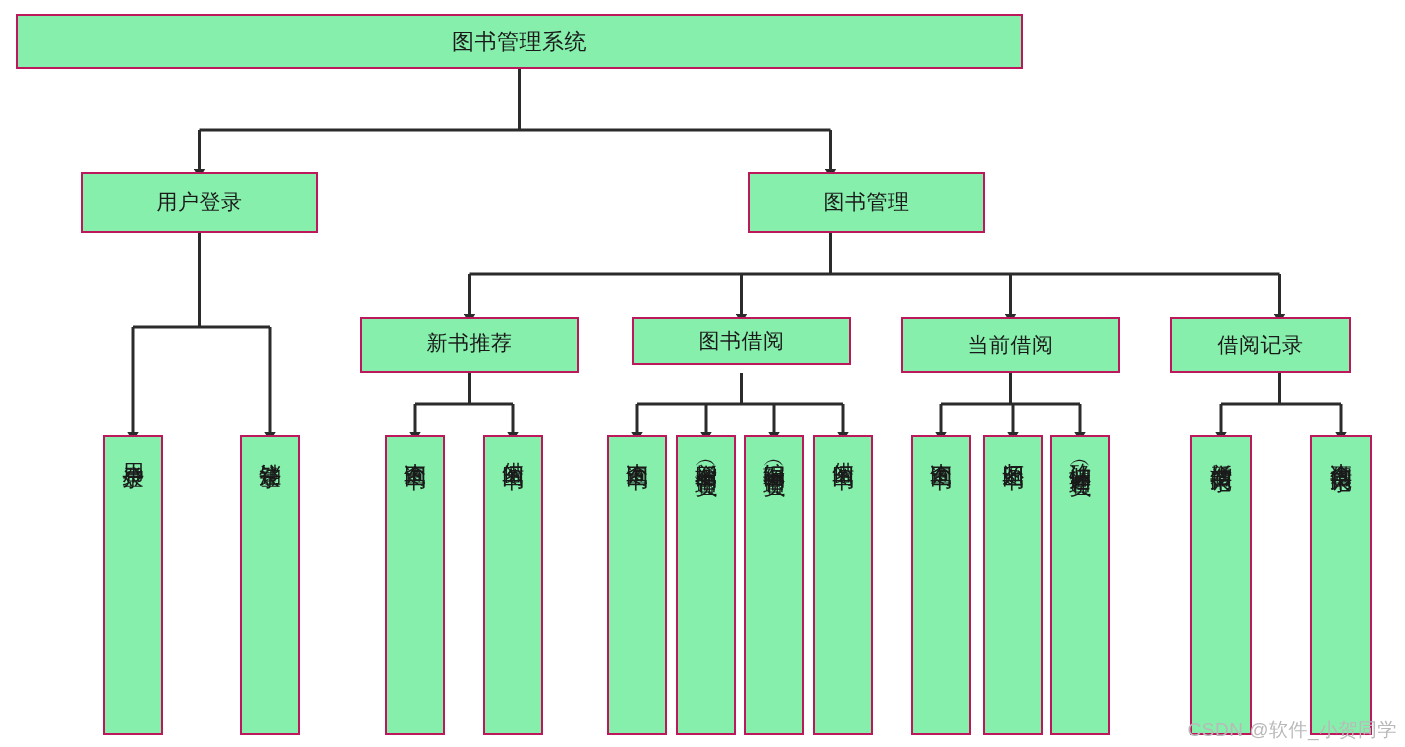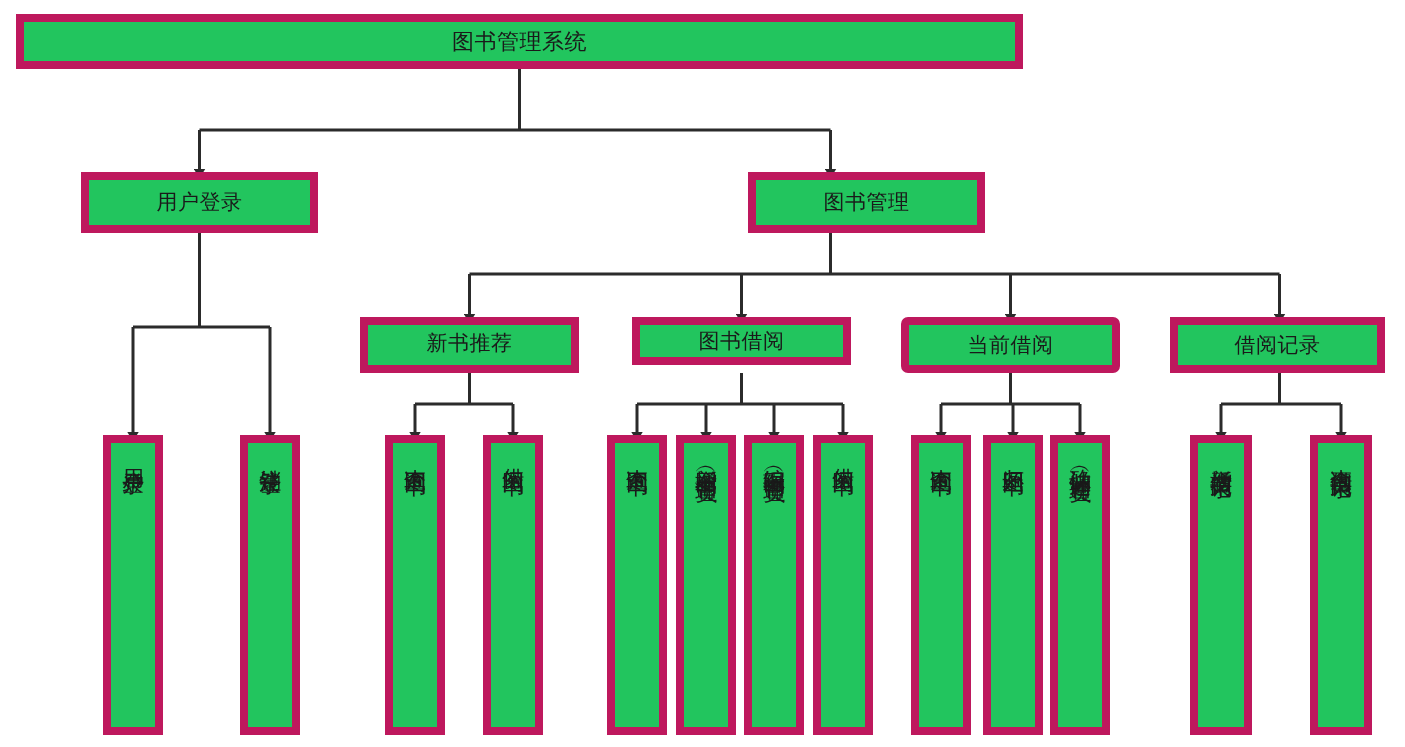--- a/index.html
+++ b/index.html
@@ -22,22 +22,22 @@
     position: absolute;
     left: 0;
     top: 0;
     width: 1405px;
     height: 747px;
     pointer-events: none;
   }
   .node {
     position: absolute;
     box-sizing: border-box;
-    background: #22c55e;
-    border: 8px solid #be185d;
+    background: #86efac;
+    border: 2px solid #be185d;
     display: flex;
     align-items: center;
     justify-content: center;
     z-index: 2;
   }
   .node-label {
     color: #1a1a1a;
     text-align: center;
     line-height: 1.18;
     white-space: pre;
@@ -132,24 +132,24 @@
       </div>
       <div class="node horiz" style="left: 748px; top: 172px; width: 237px; height: 61px;">
         <span class="node-label">图书管理</span>
       </div>
       <div class="node horiz" style="left: 360px; top: 317px; width: 219px; height: 56px; font-family: Liberation Mono, monospace;">
         <span class="node-label">新书推荐</span>
       </div>
       <div class="node horiz" style="left: 632px; top: 317px; width: 219px; height: 48px;">
         <span class="node-label">图书借阅</span>
       </div>
-      <div class="node horiz" style="left: 901px; top: 317px; width: 219px; height: 56px; border-radius: 7px;">
+      <div class="node horiz" style="left: 901px; top: 317px; width: 219px; height: 56px;">
         <span class="node-label">当前借阅</span>
       </div>
-      <div class="node horiz" style="left: 1170px; top: 317px; width: 215px; height: 56px;">
+      <div class="node horiz" style="left: 1170px; top: 317px; width: 181px; height: 56px;">
         <span class="node-label">借阅记录</span>
       </div>
       <div class="node vert" style="left: 103px; top: 435px; width: 60px; height: 300px;">
         <span class="node-label">用户登录</span>
       </div>
       <div class="node vert" style="left: 240px; top: 435px; width: 60px; height: 300px;">
         <span class="node-label">注销登录</span>
       </div>
       <div class="node vert" style="left: 385px; top: 435px; width: 60px; height: 300px;">
         <span class="node-label">查询图书</span>
@@ -179,14 +179,15 @@
         <span class="node-label">确认归还（管理员）</span>
       </div>
       <div class="node vert" style="left: 1190px; top: 435px; width: 62px; height: 300px;">
         <span class="node-label">新增借阅记录</span>
       </div>
       <div class="node vert" style="left: 1310px; top: 435px; width: 62px; height: 300px;">
         <span class="node-label">查询借阅记录</span>
       </div>
     </div>
 
+  <div id="watermark">CSDN @软件_小贺同学</div>
 
 </div>
 
 </body></html>

